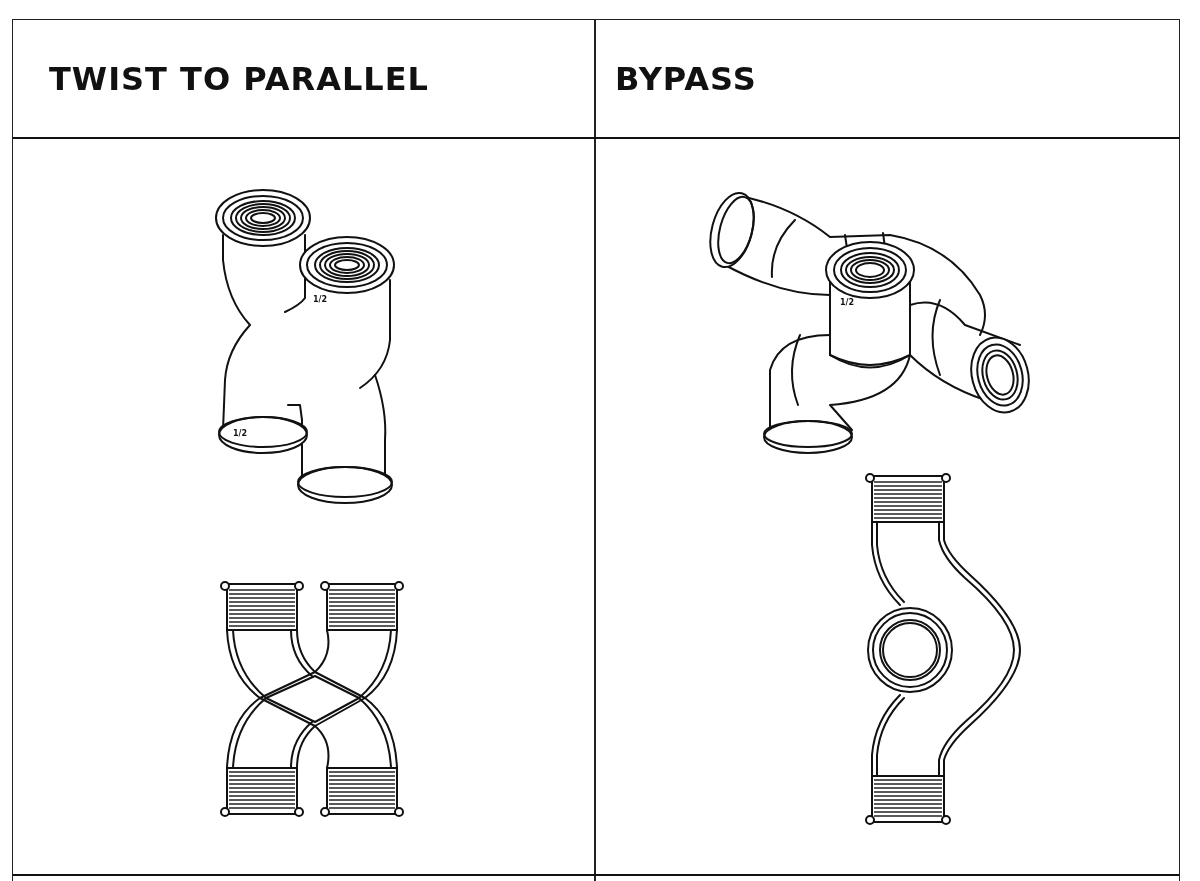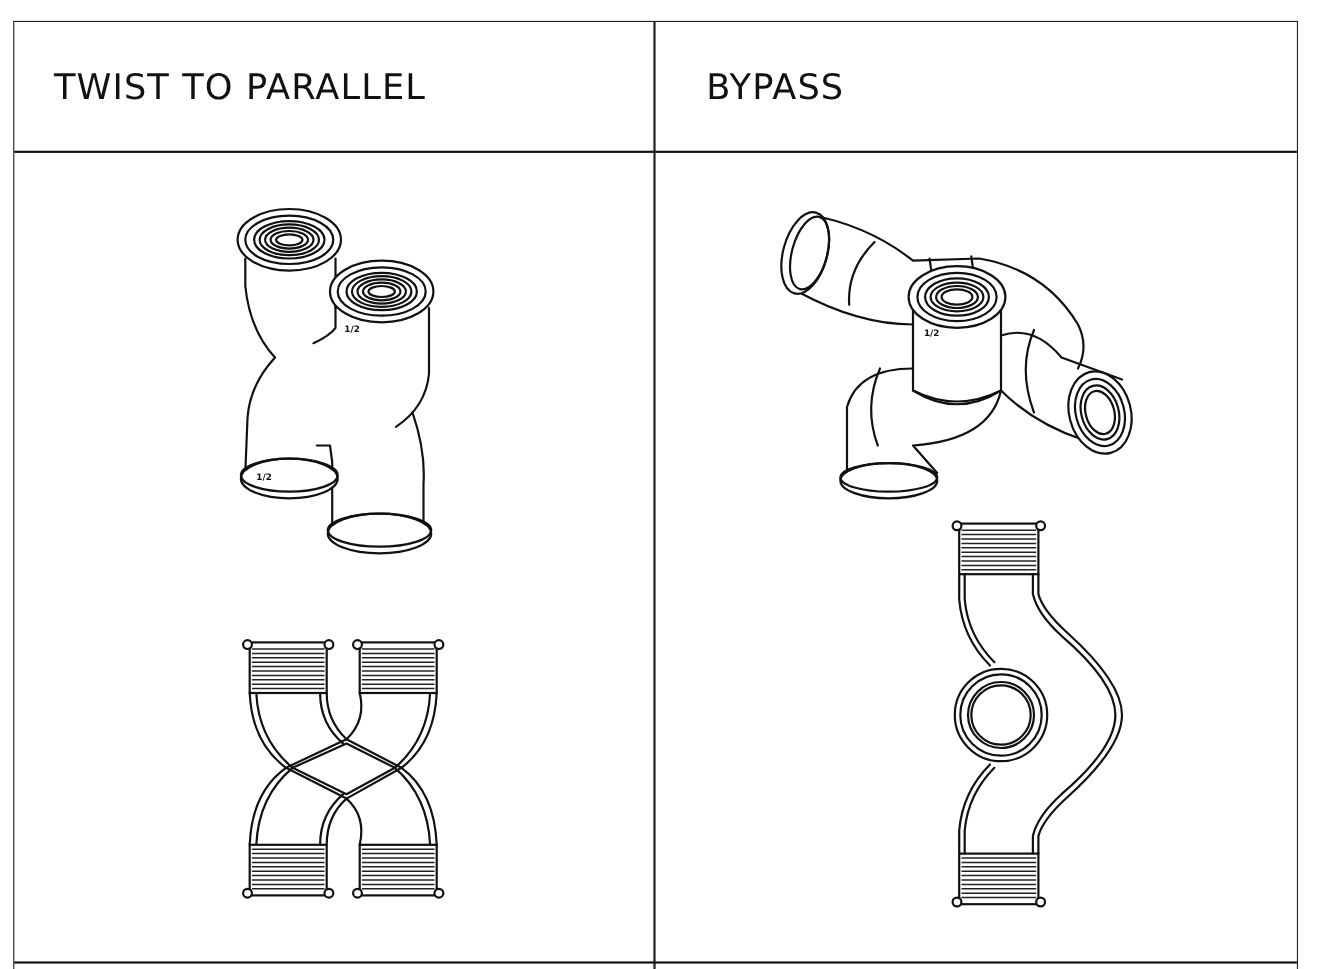--- a/index.html
+++ b/index.html
@@ -8,23 +8,23 @@
     position: absolute; left: 12px; top: 19px; width: 1168px; height: 880px;
     border-left: 1.5px solid #222; border-top: 1.5px solid #222; border-right: 1.5px solid #222;
     box-sizing: border-box;
   }
   .col-divider { position: absolute; left: 581px; top: 0; bottom: 0; width: 1.5px; background: #222; }
   .header-divider { position: absolute; left: 0; right: 0; top: 117px; height: 2px; background: #111; }
   .bottom-divider { position: absolute; left: 0; right: 0; top: 854px; height: 2px; background: #111; }
   .header-cell { position: absolute; top: 0; height: 117px; display: flex; align-items: center; }
   .header-cell.left { left: 0; width: 581px; }
   .header-cell.right { left: 583px; width: 583px; }
-  .header-text { font-family: "DejaVu Sans", sans-serif; font-size: 32px; letter-spacing: 1px; color: #111; font-weight: normal; }
+  .header-text { font-family: "DejaVu Sans", sans-serif; font-size: 32px; letter-spacing: 1px; color: #111; font-weight: bold; }
   .header-cell.left .header-text { padding-left: 36px; }
-  .header-cell.right .header-text { padding-left: 46px; }
+  .header-cell.right .header-text { padding-left: 19px; }
   .drawing { position: absolute; }
   svg { display: block; }
   .stroke { fill: none; stroke: #111; stroke-width: 2; stroke-linejoin: round; stroke-linecap: round; }
   .fillw { fill: #fff; stroke: #111; stroke-width: 2; }
   .thread { stroke: #222; stroke-width: 1.4; }
   .mark { font-family: "DejaVu Sans", sans-serif; font-size: 8px; font-weight: bold; fill: #111; }
 </style>
 </head>
 <body>
 

